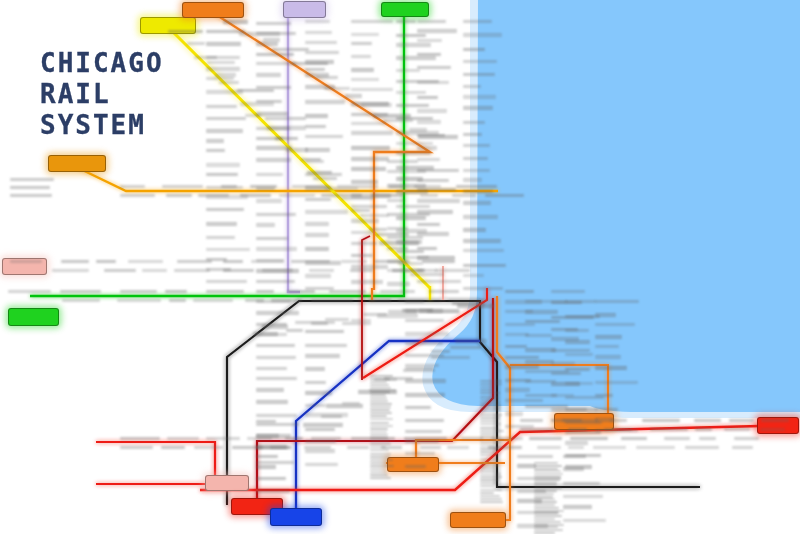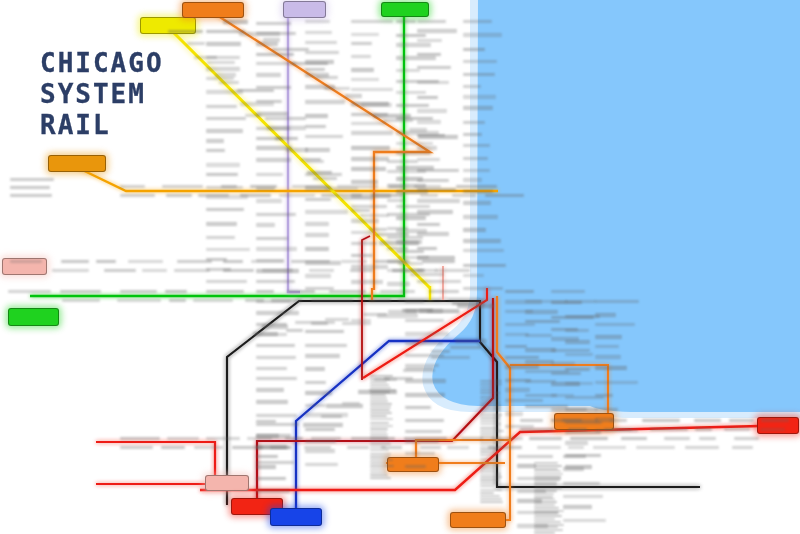--- a/index.html
+++ b/index.html
@@ -126,22 +126,22 @@
 
     <g filter="url(#glowsm)">
       <path d="M430,286 L430,300" fill="none" stroke="#f5e400" stroke-width="2.4"></path>
       <path d="M372,288 L372,300" fill="none" stroke="#f07d1b" stroke-width="2.2"></path>
       <path d="M443,266 L443,300" fill="none" stroke="#f2a9a0" stroke-width="2"></path>
     </g>
   </svg>
 
   <div id="title">
     <div>CHICAGO</div>
+    <div>RAIL</div>
     <div>SYSTEM</div>
-    <div>RAIL</div>
   </div>
 
 
   <div id="terminals">
       <div class="term" style="left: 140px; top: 17px; width: 56px; height: 17px; background: rgb(238, 234, 0); box-shadow: rgba(238, 234, 0, 0.45) 0px 0px 6px 2.5px;"></div>
       <div class="term" style="left: 182px; top: 2px; width: 62px; height: 16px; background: rgb(240, 125, 27); box-shadow: rgba(240, 125, 27, 0.45) 0px 0px 6px 2.5px;"></div>
       <div class="term" style="left: 283px; top: 1px; width: 43px; height: 17px; background: rgb(201, 187, 232); box-shadow: rgba(201, 187, 232, 0.45) 0px 0px 6px 2.5px;"></div>
       <div class="term" style="left: 381px; top: 2px; width: 48px; height: 15px; background: rgb(31, 210, 31); box-shadow: rgba(31, 210, 31, 0.45) 0px 0px 6px 2.5px;"></div>
       <div class="term" style="left: 48px; top: 155px; width: 58px; height: 17px; background: rgb(233, 150, 12); box-shadow: rgba(233, 150, 12, 0.45) 0px 0px 6px 2.5px;"></div>
       <div class="term" style="left: 2px; top: 258px; width: 45px; height: 17px; background: rgb(244, 181, 173); box-shadow: rgba(244, 181, 173, 0.45) 0px 0px 6px 2.5px;"></div>

